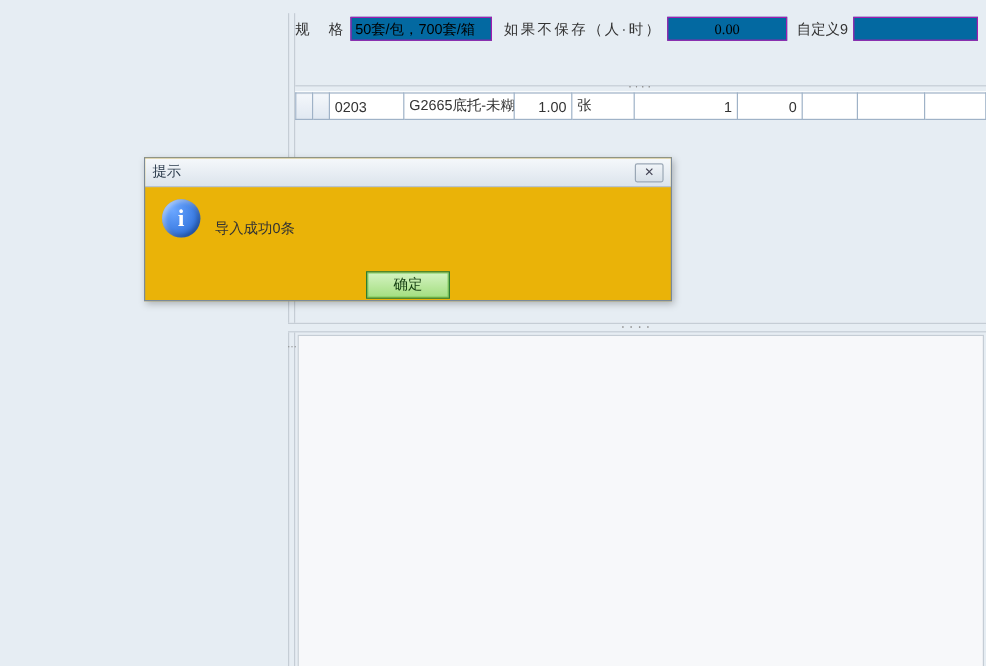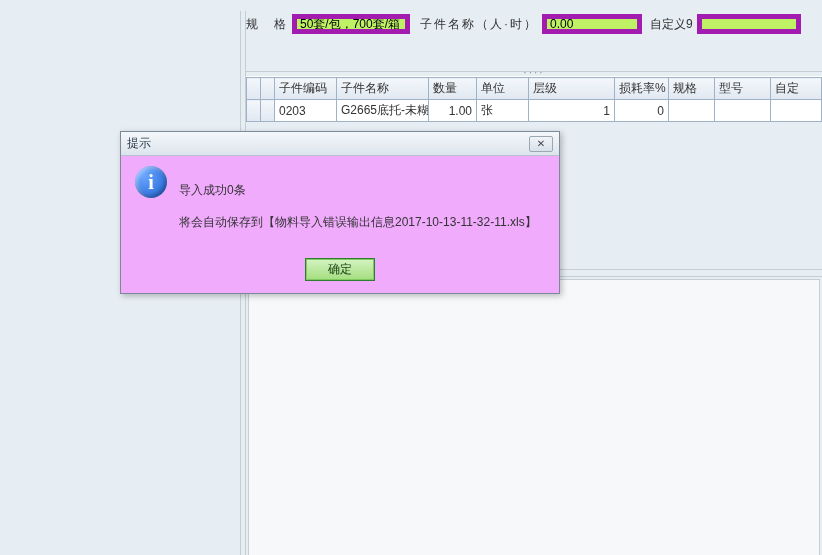--- a/index.html
+++ b/index.html
@@ -33,22 +33,22 @@
   align-items: center;
   height: 26px;
 }
 .form-label {
   color: #333;
   margin-right: 4px;
   white-space: nowrap;
   letter-spacing: 2px;
 }
 .form-input {
-  border: 5px solid #a21caf;
-  background: #bef264;
+  border: 1px solid #a21caf;
+  background: #0369a1;
   height: 20px;
   padding: 1px 3px;
   font-family: inherit;
   font-size: 12px;
 }
 .table-wrap {
   position: absolute;
   left: 246px;
   top: 60px;
   width: 576px;
@@ -126,21 +126,21 @@
   height: 285px;
   background: #f7f8fa;
   border: 1px solid #c5cdd5;
 }
 
 .dialog {
   position: absolute;
   left: 120px;
   top: 120px;
   width: 440px;
-  background: #f0abfc;
+  background: #eab308;
   border: 1px solid #7b8a99;
   box-shadow: 2px 2px 6px rgba(0,0,0,.25);
 }
 .dialog-titlebar {
   height: 24px;
   background: linear-gradient(#f5f8fb, #dce4ec);
   border-bottom: 1px solid #b7c2cf;
   display: flex;
   align-items: center;
   padding: 0 6px;
@@ -178,24 +178,25 @@
   justify-content: center;
   font-weight: bold;
   font-family: Georgia, serif;
   font-size: 20px;
   box-shadow: inset -2px -2px 4px rgba(0,0,0,.3), inset 2px 2px 4px rgba(255,255,255,.5);
 }
 .dialog-msg {
   color: #333;
   line-height: 16px;
   white-space: pre-line;
+  text-align: right;
 }
 .dialog-buttons {
   text-align: center;
-  padding: 6px 0 12px 0;
+  padding: 6px 0 1px 0;
 }
 .btn-ok {
   border: 1px solid #2e7d32;
   background: linear-gradient(#d5f3c3, #a3de7f);
   color: #163f12;
   padding: 2px 22px;
   font-family: inherit;
   font-size: 12px;
   cursor: pointer;
   box-shadow: 0 0 0 1px #7fc95f inset;
@@ -205,22 +206,22 @@
 <body>
 
 <div class="main-panel">
 
   <div class="sidebar-splitter">⋮</div>
 
   <div class="form-area">
     <div class="form-row">
       <span class="form-label">规　格</span>
       <input class="form-input" style="width: 118px;" value="50套/包，700套/箱">
-      <span class="form-label" style="margin-left:10px">子件名称（人·时）</span>
-      <input class="form-input" style="width: 100px; text-align: left;" value="0.00">
+      <span class="form-label" style="margin-left:10px">如果不保存（人·时）</span>
+      <input class="form-input" style="width: 100px; text-align: center; font-family: Liberation Serif, serif;" value="0.00">
       <span class="form-label" style="margin-left:8px;letter-spacing:0">自定义9</span>
       <input class="form-input" style="width: 104px;" value="">
     </div>
   </div>
 
   <div class="table-wrap">
     <div class="splitter-h">····</div>
     <table class="grid">
       <colgroup>
         <col style="width:14px">
@@ -229,33 +230,20 @@
           <col style="width:92px">
           <col style="width:48px">
         <col style="width:52px">
           <col style="width:86px">
           <col style="width:54px">
         <col style="width:46px">
           <col style="width:56px">
           <col>
       </colgroup>
       <tbody>
-          <tr>
-        <th class="rowhead"></th>
-            <th class="rowhead"></th>
-        <th>子件编码</th>
-        <th>子件名称</th>
-        <th>数量</th>
-        <th>单位</th>
-        <th>层级</th>
-        <th>损耗率%</th>
-        <th>规格</th>
-        <th>型号</th>
-        <th>自定</th>
-      </tr>
       <tr>
         <td class="rowhead"></td>
             <td class="rowhead"></td>
         <td>0203</td>
         <td>G2665底托-未糊</td>
         <td class="num">1.00</td>
         <td>张</td>
         <td class="num">1</td>
         <td class="num">0</td>
         <td></td>
@@ -273,21 +261,20 @@
     <div class="dialog-titlebar">
       <span class="title">提示</span>
       <div class="dialog-close">
         <span>✕</span>
       </div>
     </div>
     <div class="dialog-body">
       <div class="info-icon">i</div>
       <div class="dialog-msg">
         <div>导入成功0条</div>
-        <div>将会自动保存到【物料导入错误输出信息2017-10-13-11-32-11.xls】</div>
       </div>
     </div>
     <div class="dialog-buttons">
       <button class="btn-ok">确定</button>
     </div>
   </div>
 
 </div>
 
 </body></html>

